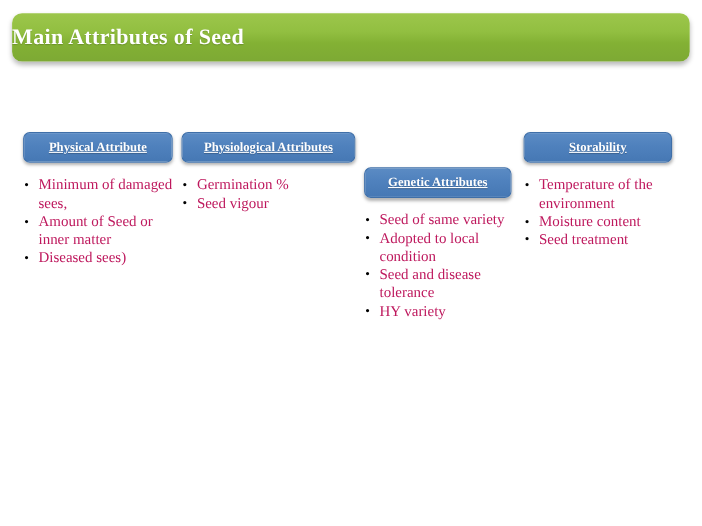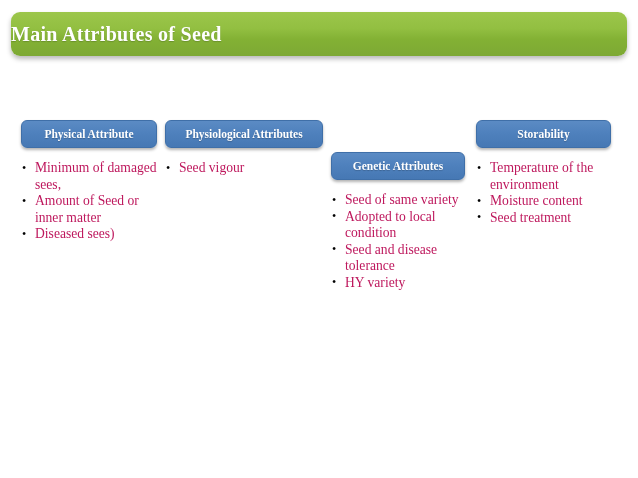--- a/index.html
+++ b/index.html
@@ -73,20 +73,21 @@
     box-sizing: border-box;
     padding: 0 4px;
   }
   .col-header-label {
     color: #ffffff;
     font-size: 11.5px;
     font-weight: bold;
     white-space: nowrap;
     font-family: "Liberation Serif", "DejaVu Serif", serif;
     text-shadow: 0 1px 1px rgba(0,0,0,0.22);
+    text-decoration: underline;
   }
 
   .bullet-list {
     list-style: none;
     margin: 0;
     padding: 0;
     margin-top: 12px;
   }
   .bullet-item {
     position: relative;
@@ -138,20 +139,21 @@
         <li class="bullet-item">Amount of Seed or inner matter</li>
         <li class="bullet-item">Diseased sees)</li>
       </ul>
     </div>
 
     <div class="column col-2">
       <div class="col-header">
         <span class="col-header-label">Physiological Attributes</span>
       </div>
       <ul class="bullet-list">
+        <li class="bullet-item">Germination %</li>
         <li class="bullet-item">Seed vigour</li>
       </ul>
     </div>
 
     <div class="column col-3">
       <div class="col-header">
         <span class="col-header-label">Genetic Attributes</span>
       </div>
       <ul class="bullet-list">
         <li class="bullet-item">Seed of same variety</li>

